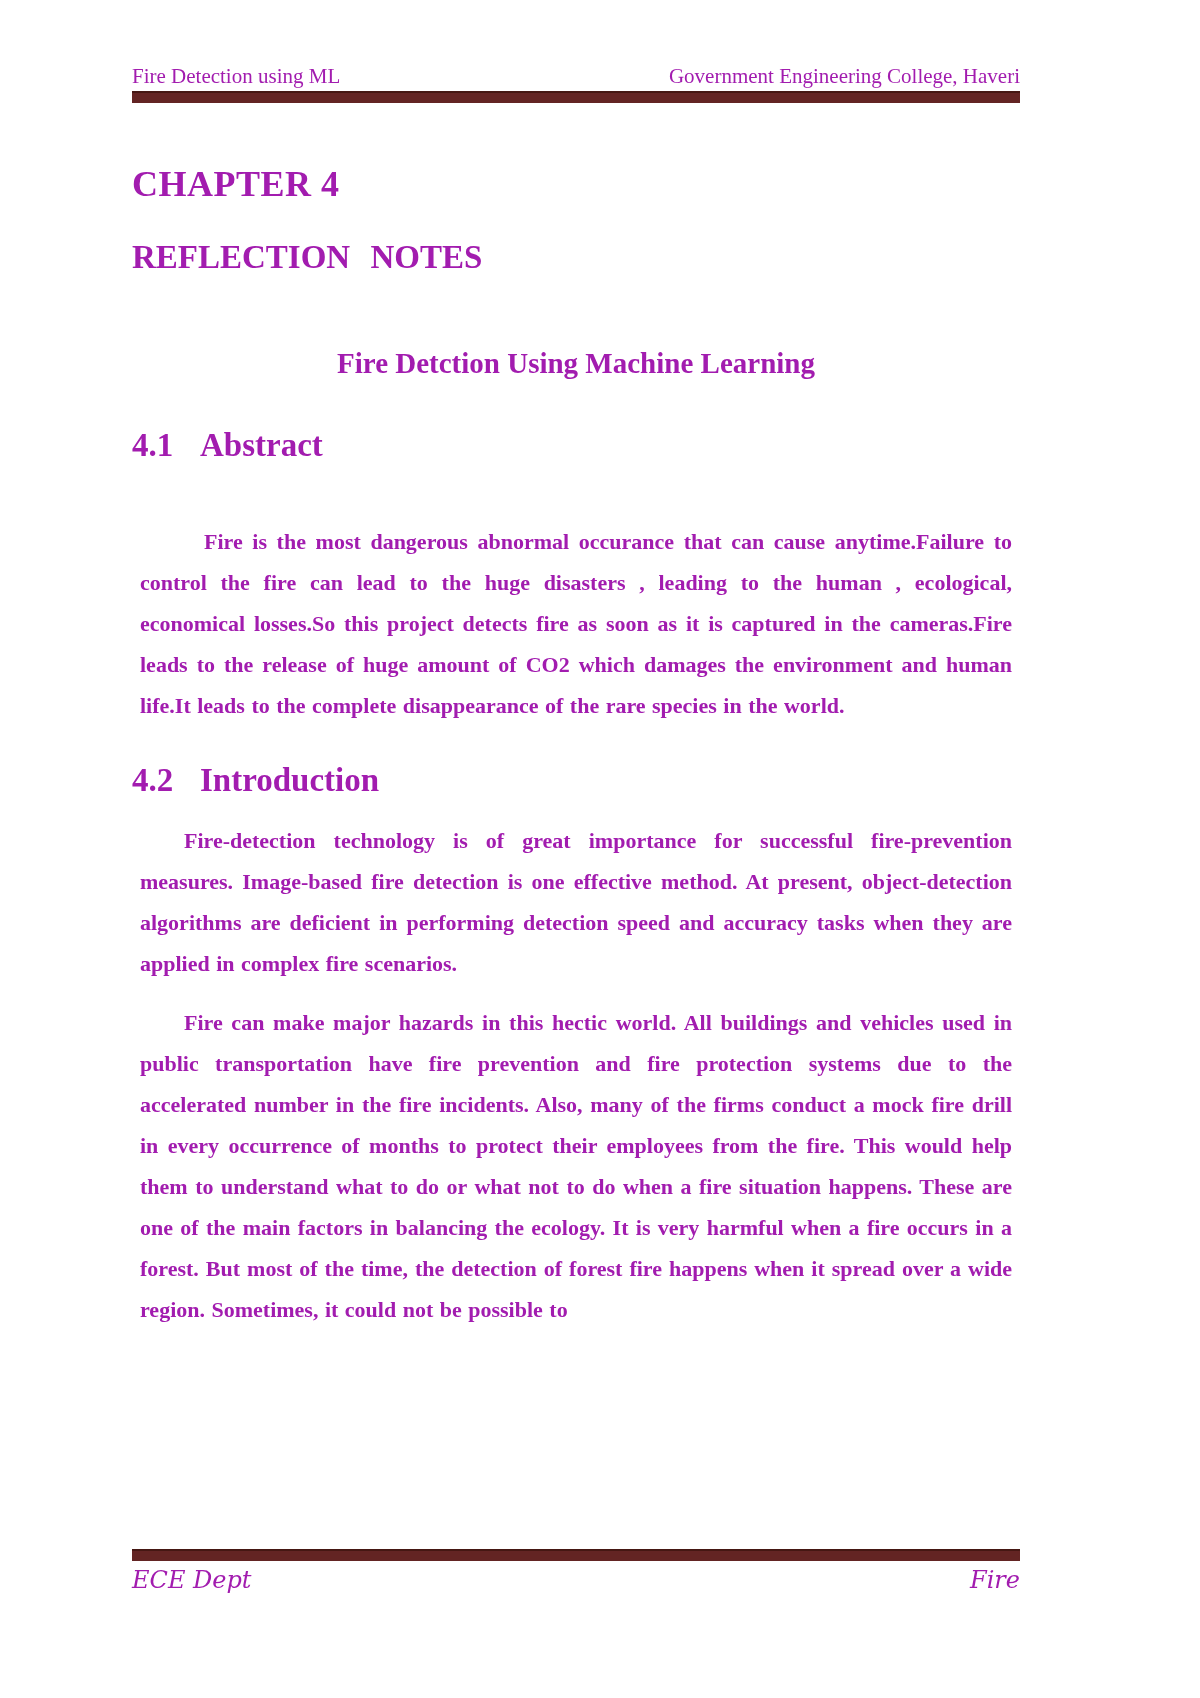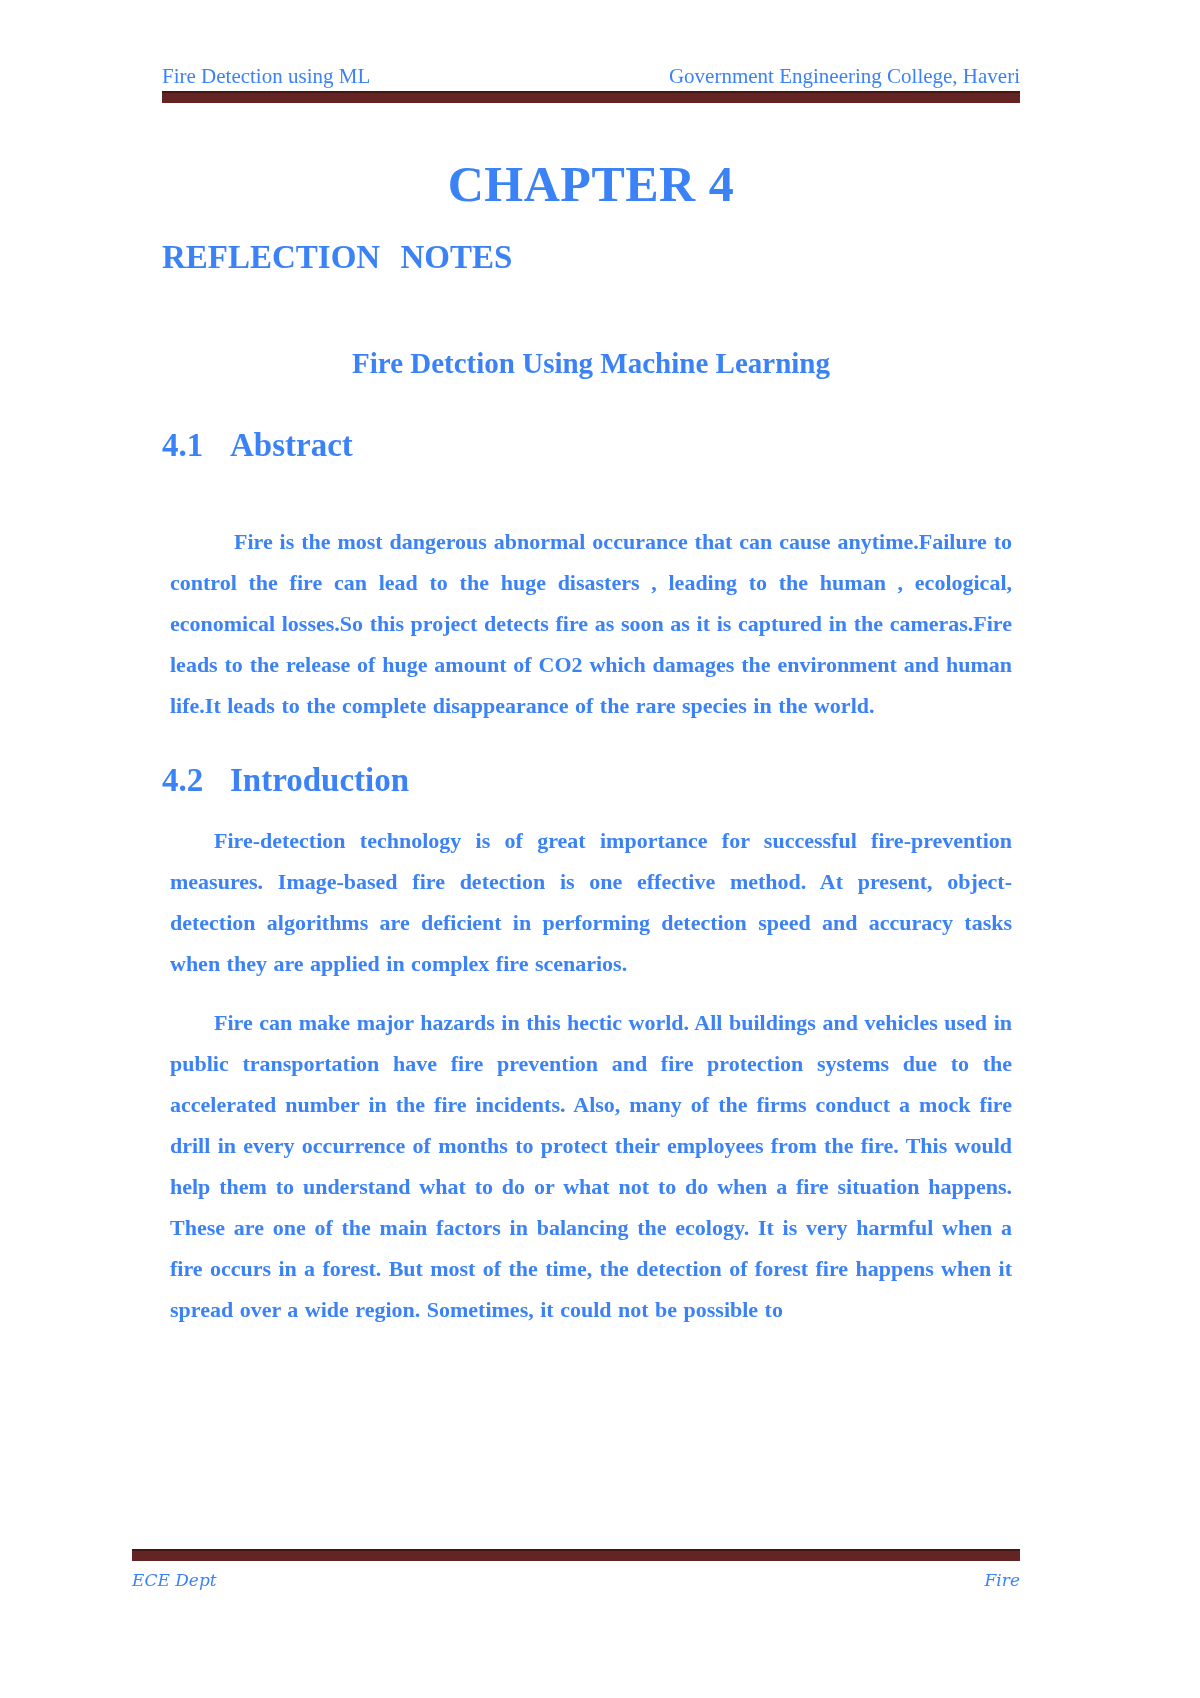--- a/index.html
+++ b/index.html
@@ -6,23 +6,22 @@
   * { box-sizing: border-box; }
   html, body { margin: 0; padding: 0; background: #ffffff; }
   body { width: 1200px; height: 1698px; }
 
   .page {
     position: relative;
     width: 1152px;
     height: 1698px;
     background: #ffffff;
     font-family: "Liberation Serif", serif;
-    color: #3b82f6;
+    color: #a21caf;
     overflow: hidden;
-    padding-left: 30px;
   }
 
   .margins { padding: 0 132px; }
 
   
   .header { padding-top: 64px; }
   .header-row {
     display: flex;
     justify-content: space-between;
     align-items: baseline;
@@ -33,22 +32,21 @@
   .rule {
     margin-top: 3px;
     height: 12px;
     background: var(--accent);
     border-top: 2px solid #451713;
   }
 
   
   .chapter-title {
     margin: 56px 0 0 0;
-    text-align: center;
-    font-size: 50px;
+    font-size: 36px;
     line-height: 50px;
     font-weight: bold;
     letter-spacing: 0.5px;
   }
   .chapter-subtitle {
     margin: 30px 0 0 0;
     font-size: 33px;
     line-height: 36px;
     font-weight: bold;
     word-spacing: 12px;
@@ -91,21 +89,21 @@
     position: absolute;
     left: 132px;
     right: 132px;
     top: 1549px;
   }
   .footer-row {
     display: flex;
     justify-content: space-between;
     align-items: baseline;
     margin-top: 5px;
-    font-size: 17px;
+    font-size: 24px;
     line-height: 28px;
     font-style: italic;
     font-weight: 500;
     font-family: "DejaVu Serif", serif;
   }
   .footer .rule { margin-top: 0; border-top: 2px solid #451713; }
 </style>
 </head>
 <body>
 

